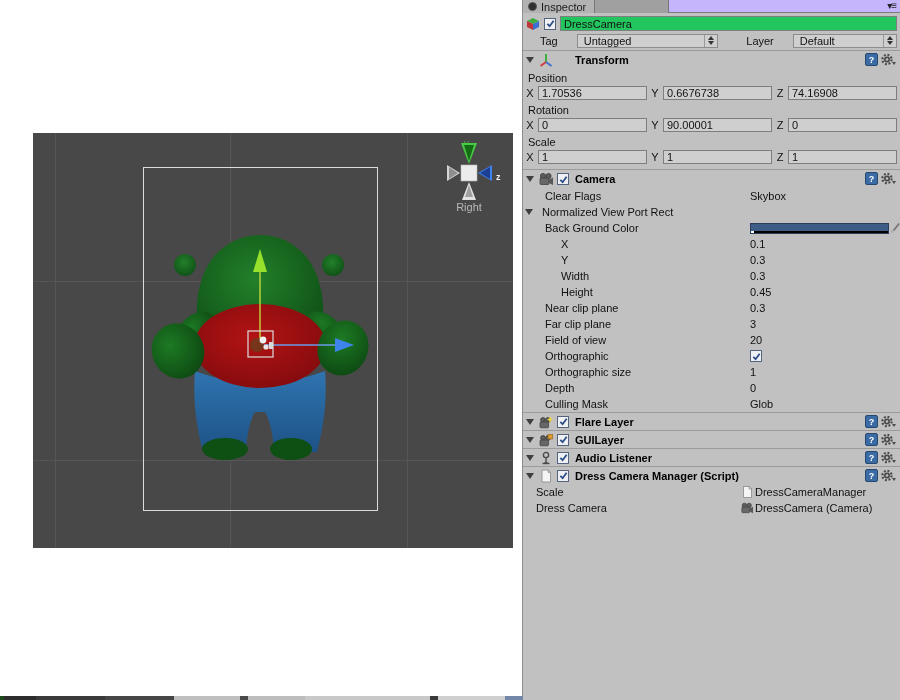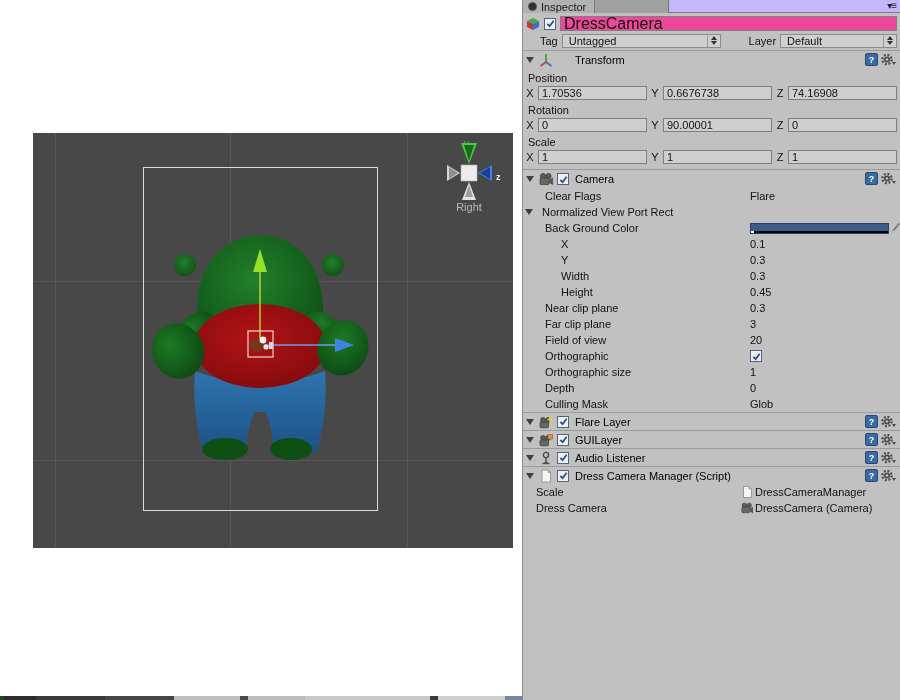--- a/index.html
+++ b/index.html
@@ -26,41 +26,41 @@
          padding:0 8px 0 5px; border-right:1px solid #767676; font-size:11px; color:#1a1a1a; }
   .tab2 { height:13px; width:74px; background:#a0a0a0; border-right:1px solid #767676; }
   .tabicon { width:9px; height:9px; border-radius:50%; background:#2f2f2f; border:1px solid #555; }
   .panemenu { position:absolute; right:4px; top:0; font-size:10px; color:#222; letter-spacing:-1px; }
 
   .gohead { padding:2px 3px 0 3px; }
   .gorow { height:17px; display:flex; align-items:center; gap:4px; }
   .cubeicon { width:14px; height:14px; flex:0 0 14px; }
   .chk { width:12px; height:12px; background:#eef0f4; border:1px solid #55647e;
          display:inline-flex; align-items:center; justify-content:center; flex:0 0 12px; }
-  .namefield { flex:1; height:15px; background:#ec4899; border:1px solid #7f7f7f;
-               font-family:"Liberation Sans",sans-serif; font-size:16px; padding:0 3px; color:#111; }
+  .namefield { flex:1; height:15px; background:#22c55e; border:1px solid #7f7f7f;
+               font-family:"Liberation Sans",sans-serif; font-size:11px; padding:0 3px; color:#111; }
   .lbl { color:#111; }
   .taglbl { margin-left:14px; }
   .dd { height:14px; background:#cfcfcf; border:1px solid #8c8c8c; border-radius:0;
-        display:flex; align-items:center; }
+        display:flex; align-items:center;margin-left:15px; }
   .ddtext { flex:1; padding-left:6px; color:#111; }
   .ddarr { width:13px; align-self:stretch; border-left:1px solid #9a9a9a;
            display:flex; flex-direction:column; align-items:center; justify-content:center; gap:1px; }
   .triu { width:0;height:0;border-left:3px solid transparent;border-right:3px solid transparent;
           border-bottom:4px solid #333; }
   .trid { width:0;height:0;border-left:3px solid transparent;border-right:3px solid transparent;
           border-top:4px solid #333; }
 
   .comphead { position:relative; height:19px; border-top:1px solid #9b9b9b;
               display:flex; align-items:center; gap:4px; padding-left:2px; }
   .comphead.small { height:18px; }
   .fold { width:0; height:0; border-left:4px solid transparent; border-right:4px solid transparent;
           border-top:6px solid #3f3f3f; margin:0 1px; flex:0 0 8px; }
   .cicon { width:14px; height:14px; flex:0 0 14px; }
-  .ctitle { font-weight:normal; color:#000; margin-left:2px; }
+  .ctitle { font-weight:bold; color:#000; margin-left:2px; }
   .hicons { position:absolute; right:4px; top:2px; display:flex; gap:3px; align-items:center; }
   .helpicon { width:13px; height:13px; background:#3b6ba5; border:1px solid #27496f; border-radius:2px;
               color:#fff; font-size:9px; font-weight:bold; display:flex; align-items:center; justify-content:center; }
 
   .grouplbl { height:15px; display:flex; align-items:flex-end; padding-left:5px; color:#111; }
   .triplet { height:17px; display:flex; align-items:center; padding:0 3px; gap:4px; }
   .axlbl { width:8px; text-align:center; color:#111; }
   .tfield { flex:1; min-width:0; height:14px; background:#cfcfcf; border:1px solid #7e7e7e;
             font-family:"Liberation Sans",sans-serif; font-size:11px; padding:0 3px; color:#111; }
   .tspacer { height:4px; }
@@ -275,21 +275,21 @@
           <circle cx="6" cy="6.5" r="4.6" fill="none" stroke="#4a4a4a" stroke-width="2.2" stroke-dasharray="1.9 1.7"></circle>
           <circle cx="6" cy="6.5" r="3" fill="#4a4a4a"></circle>
           <circle cx="6" cy="6.5" r="1.3" fill="#c1c1c1"></circle>
           <polygon points="11,9 15,9 13,12" fill="#4a4a4a"></polygon>
         </svg>
       </span>
     </div>
 
     <div class="prow">
       <span class="plabel">Clear Flags</span>
-      <span class="pvalue">Flare</span>
+      <span class="pvalue">Skybox</span>
     </div>
     <div class="prow">
       <span class="foldsmall"></span>
       <span class="plabel" style="margin-left:-3px">Normalized View Port Rect</span>
     </div>
     <div class="prow">
       <span class="plabel">Back Ground Color</span>
       <span class="colorbar">
         <span class="alpha"></span>
         <span class="asq"></span>

